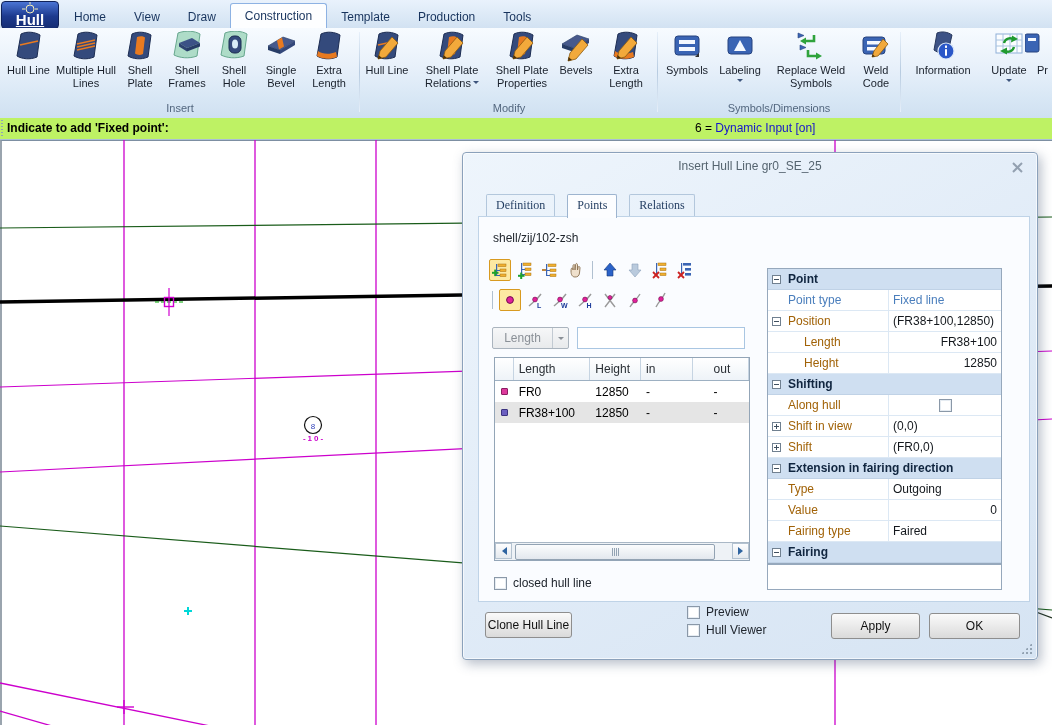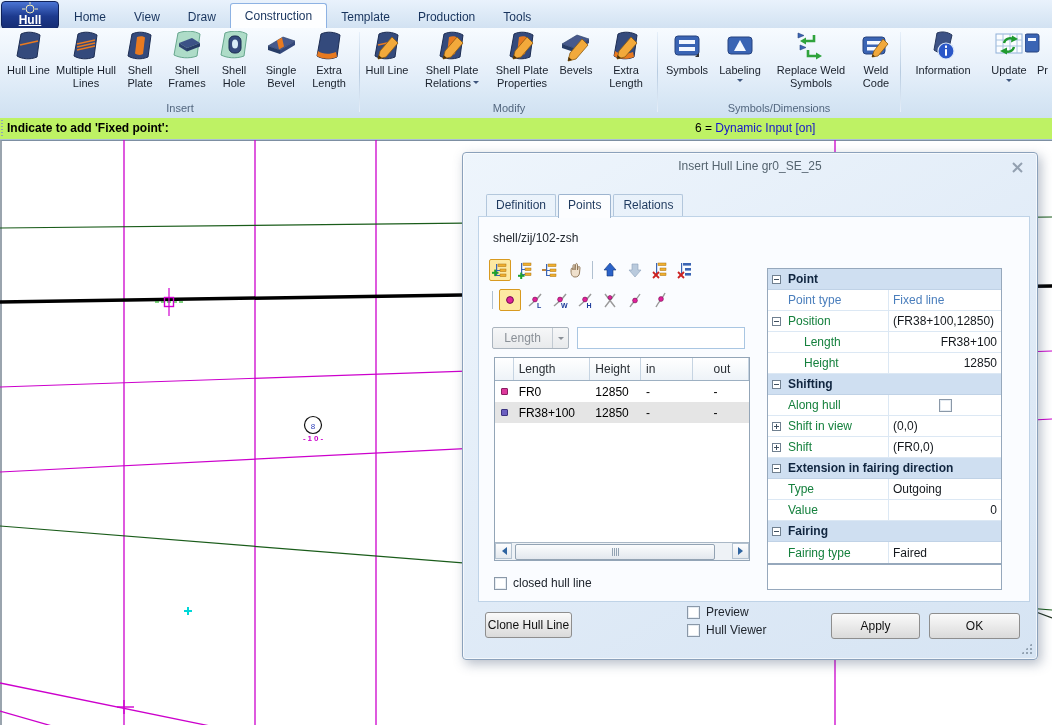--- a/index.html
+++ b/index.html
@@ -6,21 +6,21 @@
   body{width:1052px;height:725px;position:relative;overflow:hidden;
        font-family:"Liberation Sans",sans-serif;font-size:12px;background:#fff;
        -webkit-font-smoothing:antialiased;}
   
   .tabrow{position:absolute;left:0;top:0;width:1052px;height:28px;
           background:linear-gradient(#e9f2fc,#d2e2f2);border-bottom:1px solid #c2d5ea;}
   .appbtn{position:absolute;left:1px;top:1px;width:56px;height:26px;border-radius:4px;
           background:linear-gradient(#4a74d4,#1d3a8e 55%,#152d74);border:1px solid #10225a;
           color:#fff;text-align:center;cursor:pointer;}
   .appbtn .bulb{display:block;height:12px;}
-  .appbtn .logo{display:block;font-size:12px;font-weight:bold;line-height:12px;text-decoration:underline;}
+  .appbtn .logo{display:block;font-size:15px;font-weight:bold;line-height:12px;text-decoration:underline;}
   .tabs{position:absolute;left:60px;top:0;height:28px;display:flex;align-items:flex-end;}
   .tab{height:22px;line-height:22px;padding:0 14px;color:#17335d;font-size:12px;cursor:pointer;}
   .tab.active{background:#fdfeff;border:1px solid #8db2e3;border-bottom:none;border-radius:3px 3px 0 0;
               height:24px;line-height:24px;color:#17335d;}
   
   .ribbon{position:absolute;left:0;top:28px;width:1052px;height:90px;
           background:linear-gradient(#f7fbff 0%,#e7f0fa 45%,#d8e7f5 78%,#cfe0f1 100%);
           border-bottom:1px solid #aec4dd;}
   .rgroup{position:absolute;top:0;height:88px;}
   .rbtns{display:flex;align-items:flex-start;height:72px;}
@@ -46,21 +46,21 @@
   
   .dialog{position:absolute;left:462px;top:152px;width:576px;height:508px;box-sizing:border-box;
           background:linear-gradient(150deg,#eef5fc 0%,#e0ebf7 55%,#d6e4f3 100%);
           border:1px solid #8ba1bb;border-radius:4px;
           box-shadow:3px 4px 12px rgba(50,70,100,.35), inset 0 0 0 1px rgba(255,255,255,.65);padding-left:36px;}
   .dtitle{position:absolute;left:0;top:0;right:0;height:26px;line-height:26px;text-align:center;
           color:#55646f;cursor:default;}
   .dclose{position:absolute;right:13px;top:8px;width:13px;height:13px;cursor:pointer;}
   .dtabs{position:absolute;left:23px;top:41px;height:23px;display:flex;}
   .dtab{height:21px;line-height:21px;padding:0 9px;border:1px solid #b3c7dc;border-bottom:none;
-        color:#1f3a5f;margin-right:2px;cursor:pointer;background:transparent;border-radius:2px 2px 0 0;}
+        color:#1f3a5f;margin-right:12px;cursor:pointer;background:transparent;border-radius:2px 2px 0 0;font-family:Liberation Serif, serif;}
   .dtab.active{background:#fcfdff;border-color:#9db4cf;height:23px;position:relative;z-index:3;}
   .dpanel{position:absolute;left:15px;top:63px;width:552px;height:386px;background:#fafcff;
           border:1px solid #bfd3e7;box-sizing:border-box;z-index:1;}
   .pathlabel{position:absolute;left:14px;top:14px;color:#20262e;}
   
   .ttool{position:absolute;display:flex;align-items:center;gap:3px;}
   .tt1{left:10px;top:42px;}
   .tt2{left:10px;top:72px;}
   .tico{width:22px;height:22px;display:flex;align-items:center;justify-content:center;border-radius:2px;cursor:pointer;}
   .tico.sel{background:#fde9a2;border:1px solid #d89a20;width:20px;height:20px;}
@@ -108,21 +108,21 @@
        line-height:24px;cursor:pointer;font-size:12px;}
   
   .pgrid{position:absolute;left:288px;top:51px;width:235px;height:296px;box-sizing:border-box;
          border:1px solid #96a8bc;background:#fff;}
   .prow{display:flex;height:21px;box-sizing:border-box;border-bottom:1px solid #dce8f4;align-items:center;}
   .prow:last-child{border-bottom:none;}
   .pexp{width:16px;display:flex;align-items:center;justify-content:center;flex:none;}
   .exp{width:9px;height:9px;box-sizing:border-box;border:1px solid #708090;background:#fff;position:relative;cursor:pointer;}
   .exp::before{content:'';position:absolute;left:1px;right:1px;top:3px;height:1px;background:#405060;}
   .exp.plus::after{content:'';position:absolute;top:1px;bottom:1px;left:3px;width:1px;background:#405060;}
-  .plabel{width:104px;flex:none;padding-left:4px;box-sizing:border-box;color:#15803d;overflow:hidden;white-space:nowrap;}
+  .plabel{width:104px;flex:none;padding-left:4px;box-sizing:border-box;color:#a16207;overflow:hidden;white-space:nowrap;}
   .plabel.ind{padding-left:20px;}
   .pvalue{flex:1;border-left:1px solid #dce8f4;align-self:stretch;display:flex;align-items:center;
           padding:0 4px;box-sizing:border-box;color:#14181d;overflow:hidden;white-space:nowrap;cursor:text;}
   .pvalue.num{justify-content:flex-end;}
   .pvalue.center{justify-content:center;cursor:default;}
   .prow.cat{background:#cfdff1;border-bottom:1px solid #c0d2e6;}
   .prow.cat .plabel{font-weight:bold;width:auto;color:#10253f;}
   .prow.bluerow .plabel,.prow.bluerow .pvalue{color:#4a7ebc;}
   .pdesc{position:absolute;left:288px;top:347px;width:235px;height:26px;box-sizing:border-box;
          border:1px solid #96a8bc;background:#fff;}
@@ -683,30 +683,30 @@
       <div class="prow">
         <div class="pexp"></div>
         <div class="plabel">Type</div>
         <div class="pvalue">Outgoing</div>
       </div>
       <div class="prow">
         <div class="pexp"></div>
         <div class="plabel">Value</div>
         <div class="pvalue num">0</div>
       </div>
+      <div class="prow">
+        <div class="pexp"></div>
+        <div class="plabel">Fairing type</div>
+        <div class="pvalue">Faired</div>
+      </div>
       <div class="prow cat">
         <div class="pexp">
             <span class="exp"></span>
           </div>
         <div class="plabel">Fairing</div>
-      </div>
-      <div class="prow">
-        <div class="pexp"></div>
-        <div class="plabel">Fairing type</div>
-        <div class="pvalue">Faired</div>
       </div>
     </div>
     <div class="pdesc"></div>
   </div>
 
   <div class="btn" style="left:22px;top:459px;width:87px;">Clone Hull Line</div>
   <div class="cbrow" style="left:224px;top:452px;">
     <span class="cb"></span>
     <span>Preview</span>
   </div>

